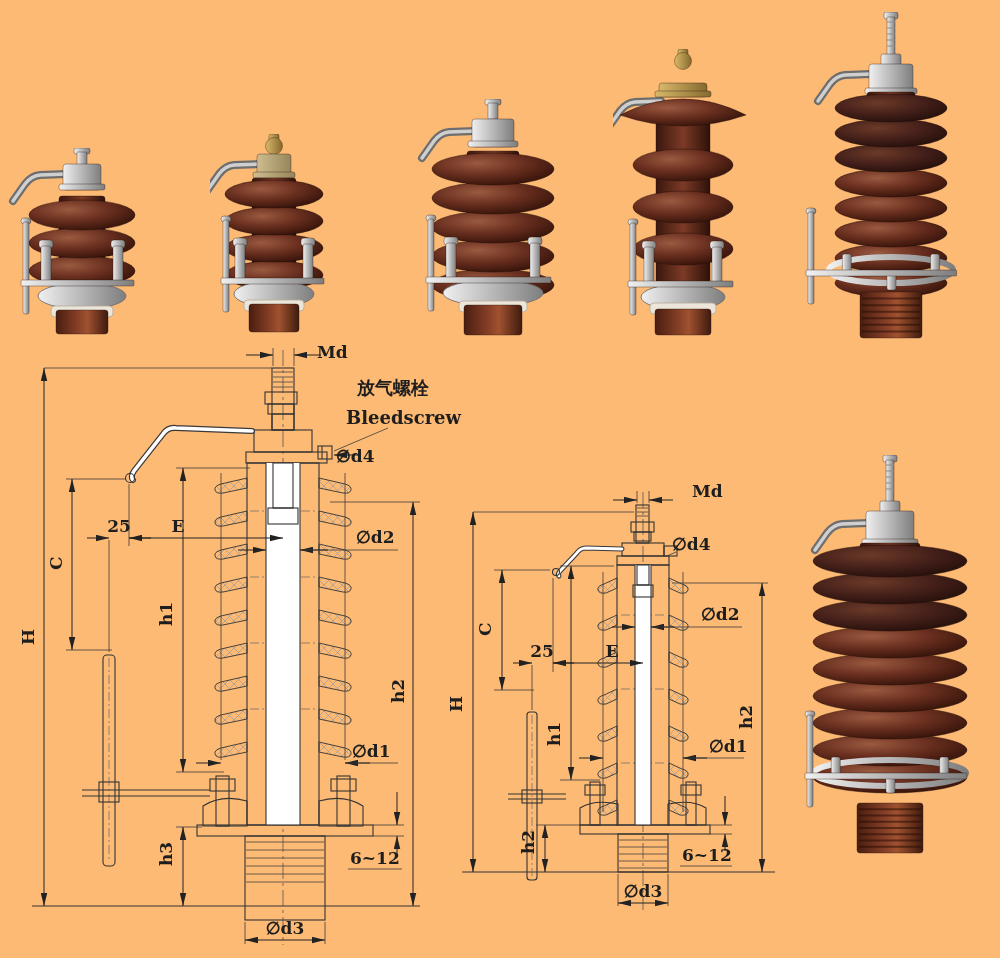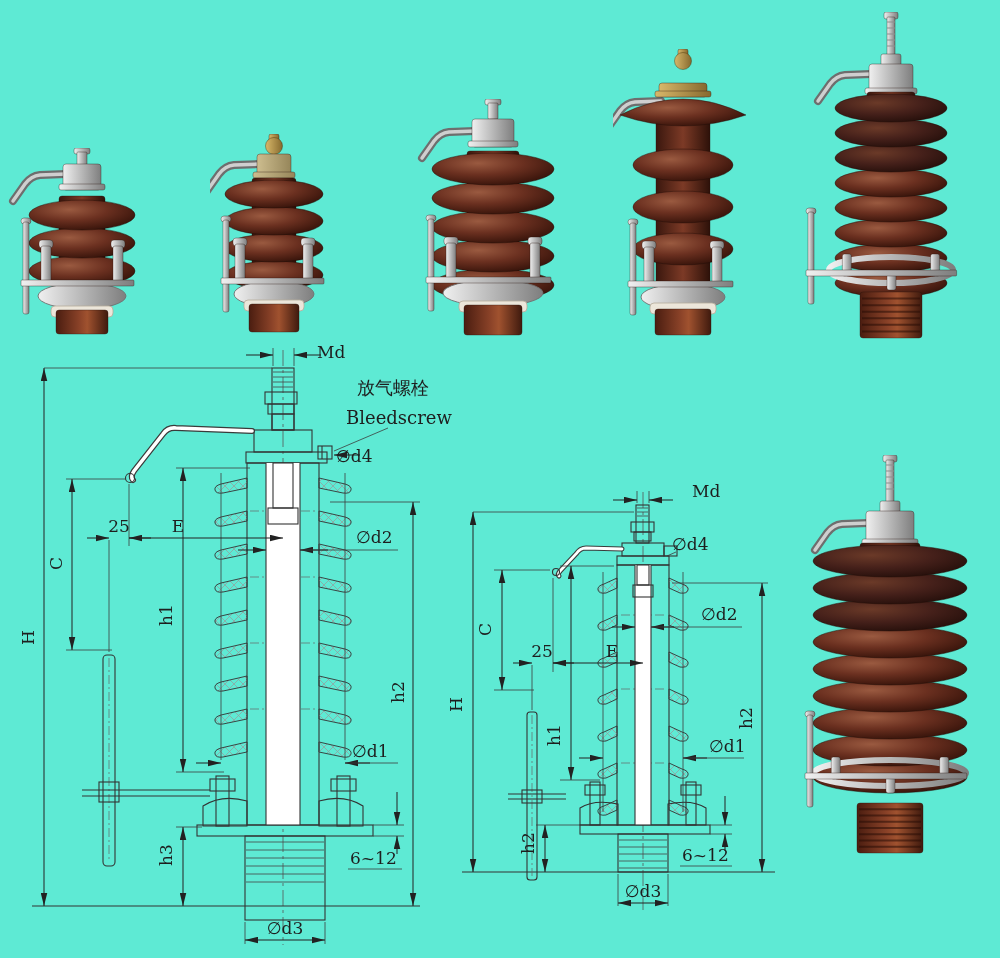--- a/index.html
+++ b/index.html
@@ -1,17 +1,17 @@
 <!DOCTYPE html>
 <html><head>
 <meta charset="utf-8">
 <style>
   html,body{margin:0;padding:0;background:#fff;}
-  .canvas{position:relative;width:1000px;height:958px;background:#5eead4;overflow:hidden;
-          font-family:"DejaVu Serif", "Liberation Serif", serif;}
+  .canvas{position:relative;width:1000px;height:958px;background:#fdba74;overflow:hidden;
+          font-family:"DejaVu Serif", "Liberation Serif", serif;font-weight:bold;}
   .photo{position:absolute;}
   #tech{position:absolute;left:0;top:0;}
   .dim-label{font-size:17px;fill:#1e1e1e;}
   .cn-label{font-size:18px;fill:#1e1e1e;}
   .en-label{font-size:18px;fill:#1e1e1e;}
   .dim{stroke:#222;stroke-width:1;fill:none;}
   .ext{stroke:#3c3c3c;stroke-width:0.8;fill:none;}
   .body-line{stroke:#333;stroke-width:1.1;fill:none;}
   .cl{stroke:#555;stroke-width:0.8;fill:none;stroke-dasharray:16 4 3 4;}
   .cl2{stroke:#666;stroke-width:0.7;fill:none;stroke-dasharray:9 3 2 3;}

